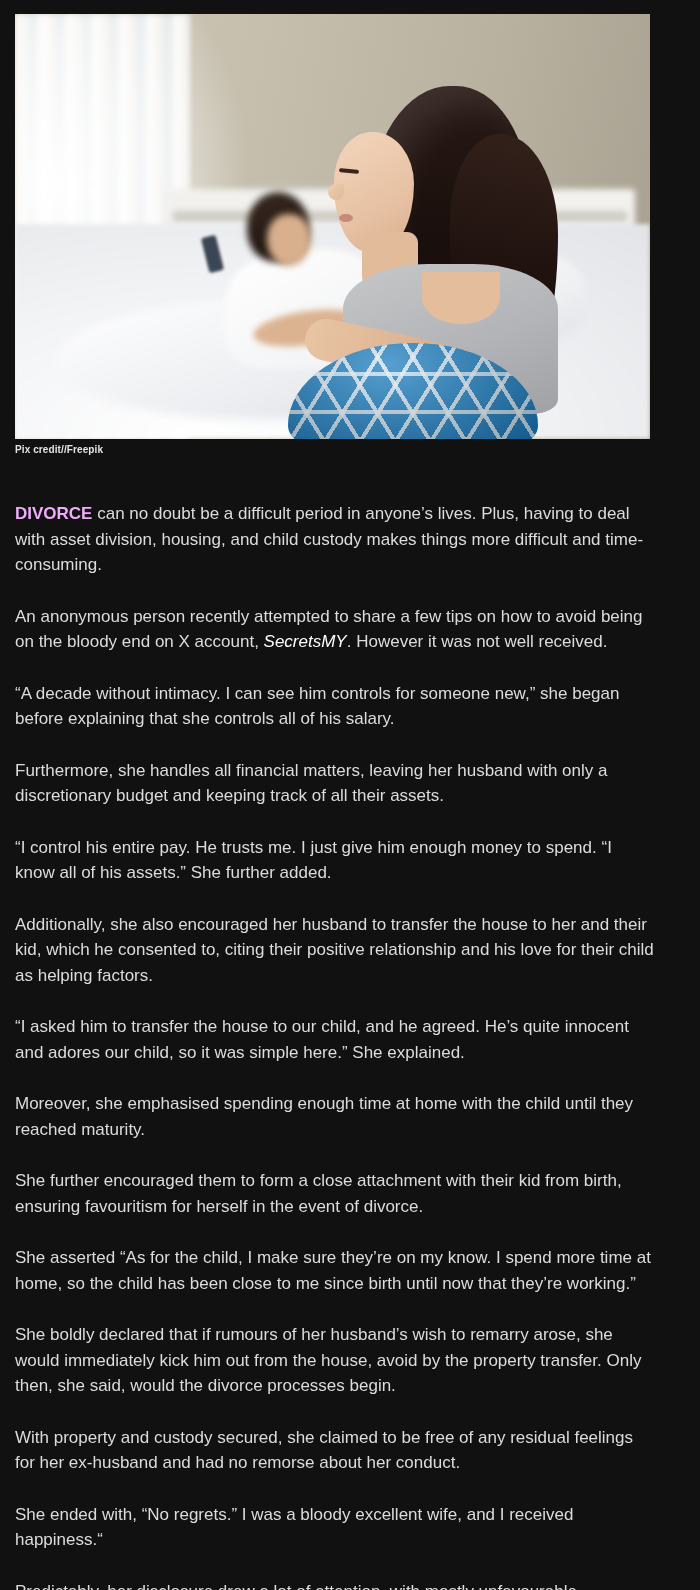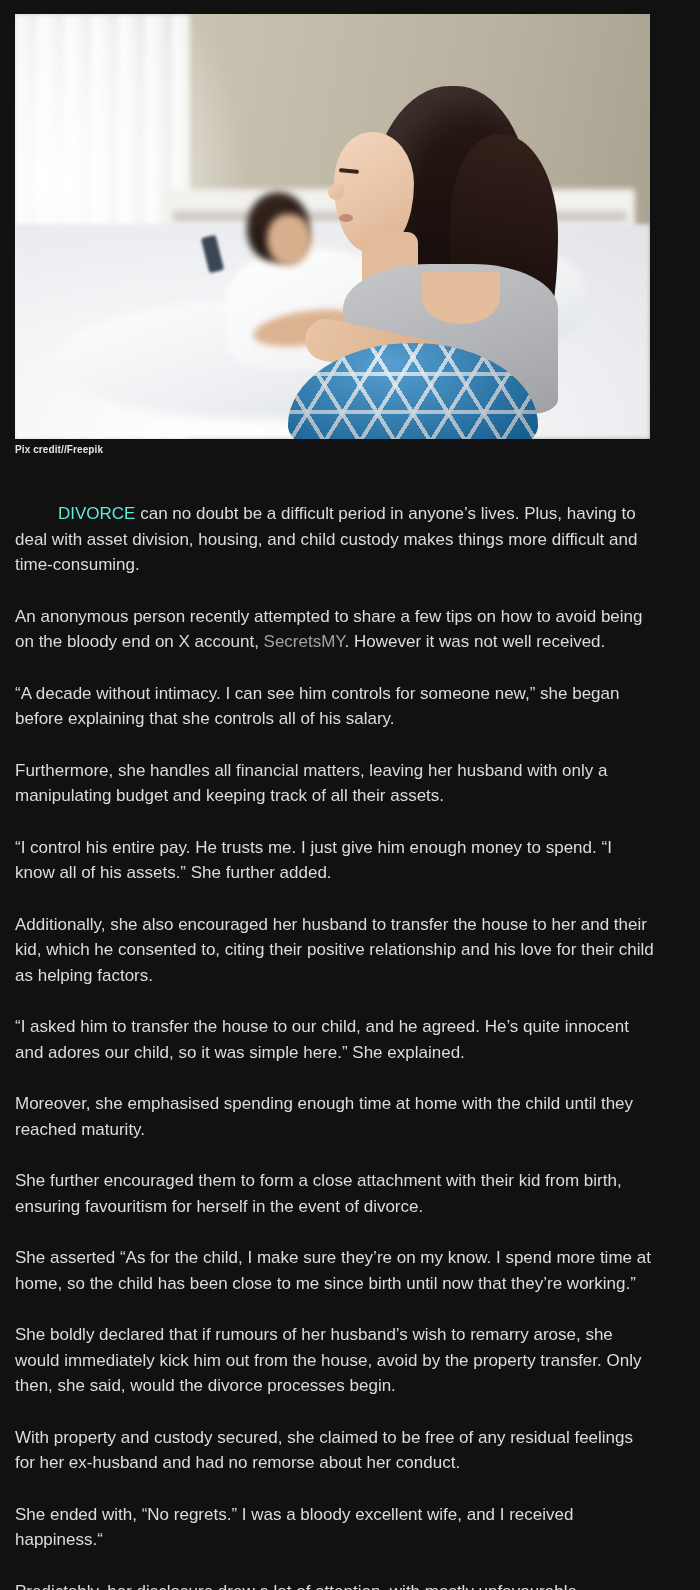--- a/index.html
+++ b/index.html
@@ -279,25 +279,26 @@
     padding: 46px 45px 40px 15px;
   }
   .body-copy p {
     margin: 0 0 26px 0;
     font-size: 17px;
     line-height: 25.5px;
     color: #dcdcdc;
     font-weight: 300;
   }
   .body-copy p:last-child { margin-bottom: 0; }
-  .lead-word { font-weight: normal; color: #5eead4; margin-left: 43px; }
+  .lead-word { font-weight: bold; color: #f0abfc; }
   .link {
-    color: #a3a3a3;
+    color: #ffffff;
     text-decoration: none;
     cursor: pointer;
+    font-style: italic;
   }
 </style>
 </head>
 <body>
 
 <article class="article">
 
   <figure class="figure">
     <div class="photo">
       <div class="wall"></div>
@@ -339,21 +340,21 @@
     <figcaption class="caption">Pix credit//Freepik</figcaption>
   </figure>
 
   <div class="body-copy">
 
     <p><span class="lead-word">DIVORCE</span><span> can no doubt be a difficult period in anyone’s lives. Plus, having to deal with asset division, housing, and child custody makes things more difficult and time-consuming.</span></p>
 
     <p><span>An anonymous person recently attempted to share a few tips on how to avoid being on the bloody end on X account, </span><a class="link" href="#">SecretsMY</a><span>. However it was not well received.</span></p>
 
     <p>“A decade without intimacy. I can see him controls for someone new,” she began before explaining that she controls all of his salary.</p>
-    <p>Furthermore, she handles all financial matters, leaving her husband with only a manipulating budget and keeping track of all their assets.</p>
+    <p>Furthermore, she handles all financial matters, leaving her husband with only a discretionary budget and keeping track of all their assets.</p>
     <p>“I control his entire pay. He trusts me. I just give him enough money to spend. “I know all of his assets.” She further added.</p>
     <p>Additionally, she also encouraged her husband to transfer the house to her and their kid, which he consented to, citing their positive relationship and his love for their child as helping factors.</p>
     <p>“I asked him to transfer the house to our child, and he agreed. He’s quite innocent and adores our child, so it was simple here.” She explained.</p>
     <p>Moreover, she emphasised spending enough time at home with the child until they reached maturity.</p>
     <p>She further encouraged them to form a close attachment with their kid from birth, ensuring favouritism for herself in the event of divorce.</p>
     <p>She asserted “As for the child, I make sure they’re on my know. I spend more time at home, so the child has been close to me since birth until now that they’re working.”</p>
     <p>She boldly declared that if rumours of her husband’s wish to remarry arose, she would immediately kick him out from the house, avoid by the property transfer. Only then, she said, would the divorce processes begin.</p>
     <p>With property and custody secured, she claimed to be free of any residual feelings for her ex-husband and had no remorse about her conduct.</p>
     <p>She ended with, “No regrets.” I was a bloody excellent wife, and I received happiness.“</p>
     <p>Predictably, her disclosure drew a lot of attention, with mostly unfavourable comments from netizens.One reviewer was angry with her, accusing her of manipulating her ex-husband and labelling her acts as malignant.</p>

